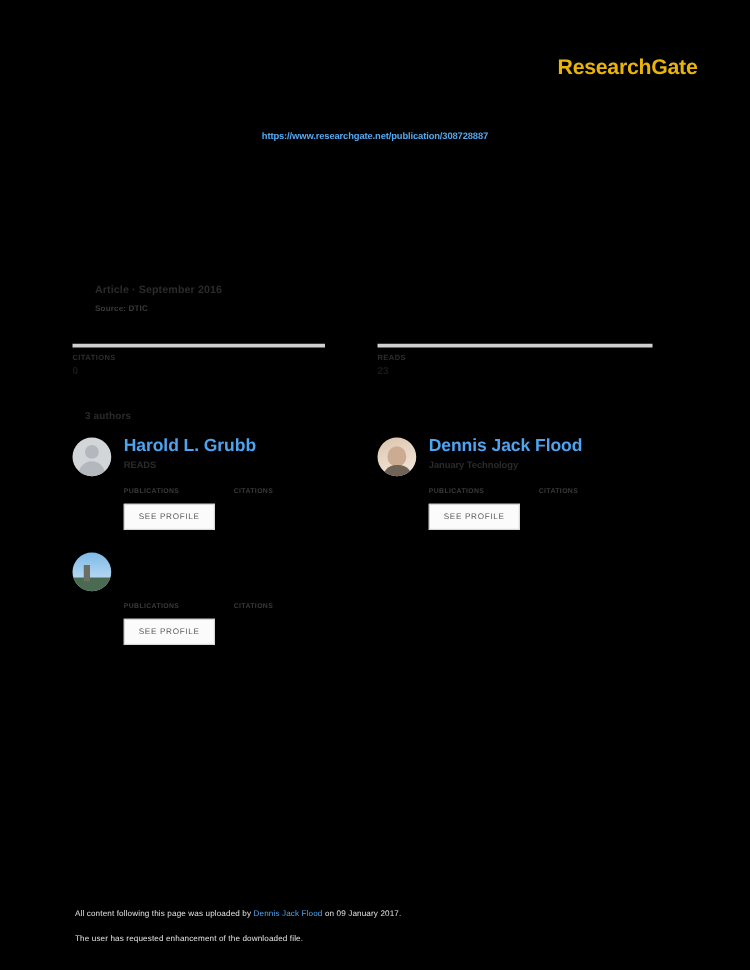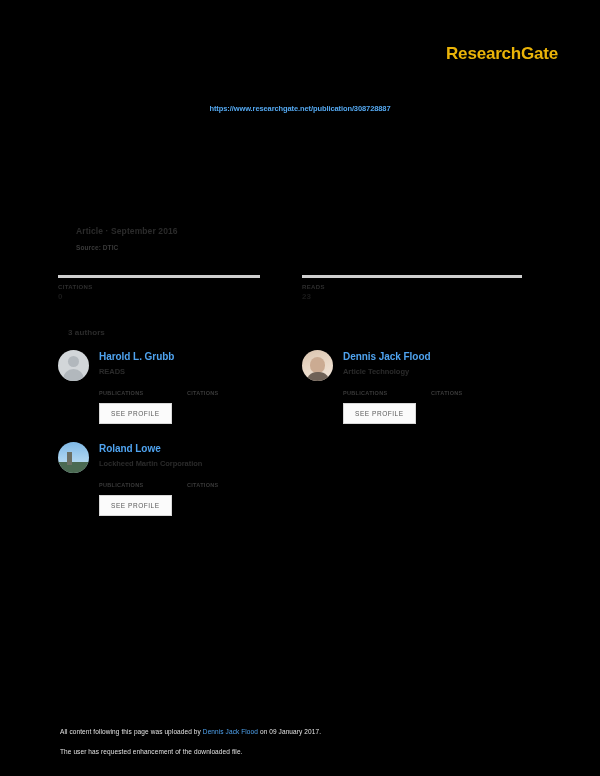--- a/index.html
+++ b/index.html
@@ -116,21 +116,21 @@
     background: #4b6a52;
   }
   .avatar.landscape::after {
     content: ""; position: absolute;
     left: 9px; bottom: 8px; width: 5px; height: 13px;
     background: #6b6f63;
   }
 
   .author-text { padding-top: 1px; min-width: 0; }
   .author-name {
-    font-size: 10px; font-weight: bold; color: #4fa3ef;
+    font-size: 14px; font-weight: bold; color: #4fa3ef;
     letter-spacing: -0.05px; line-height: 11px; white-space: nowrap;
   }
   .author-affil {
     margin-top: 4px;
     font-size: 7.5px; font-weight: bold; color: #2b2b2b;
     letter-spacing: -0.05px; line-height: 11px; white-space: nowrap;
   }
 
   .author-stats {
     margin-left: 41px; margin-top: 8px;
@@ -217,43 +217,39 @@
         </div>
       </div>
       <div class="see-profile">SEE PROFILE</div>
     </div>
 
     <div class="author a1">
       <div class="author-row">
         <div class="avatar photo"></div>
         <div class="author-text">
           <div class="author-name">Dennis Jack Flood</div>
-          <div class="author-affil">Article Technology</div>
+          <div class="author-affil">January Technology</div>
         </div>
       </div>
       <div class="author-stats">
         <div class="astat">
           <div class="astat-value"></div>
           <div class="astat-label">PUBLICATIONS</div>
         </div>
         <div class="astat">
           <div class="astat-value"></div>
           <div class="astat-label">CITATIONS</div>
         </div>
       </div>
       <div class="see-profile">SEE PROFILE</div>
     </div>
 
     <div class="author a2">
       <div class="author-row">
         <div class="avatar landscape"></div>
-        <div class="author-text">
-          <div class="author-name">Roland Lowe</div>
-          <div class="author-affil">Lockheed Martin Corporation</div>
-        </div>
       </div>
       <div class="author-stats">
         <div class="astat">
           <div class="astat-value"></div>
           <div class="astat-label">PUBLICATIONS</div>
         </div>
         <div class="astat">
           <div class="astat-value"></div>
           <div class="astat-label">CITATIONS</div>
         </div>

